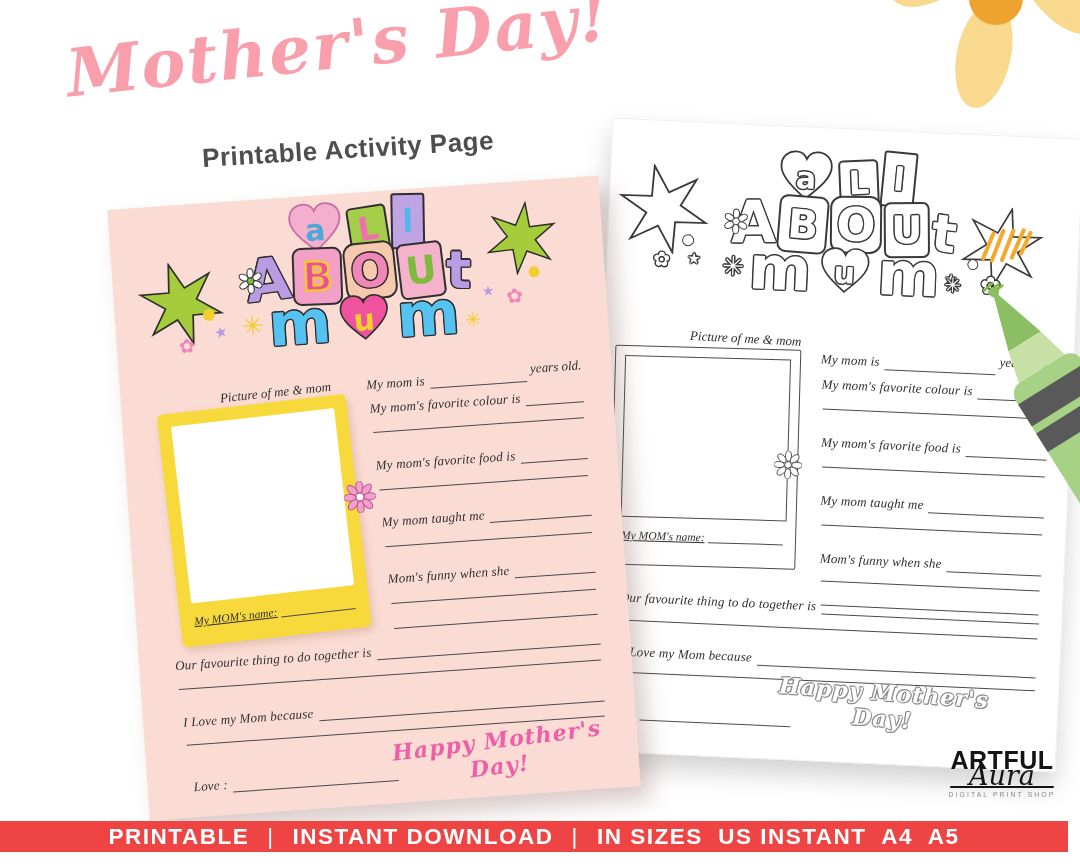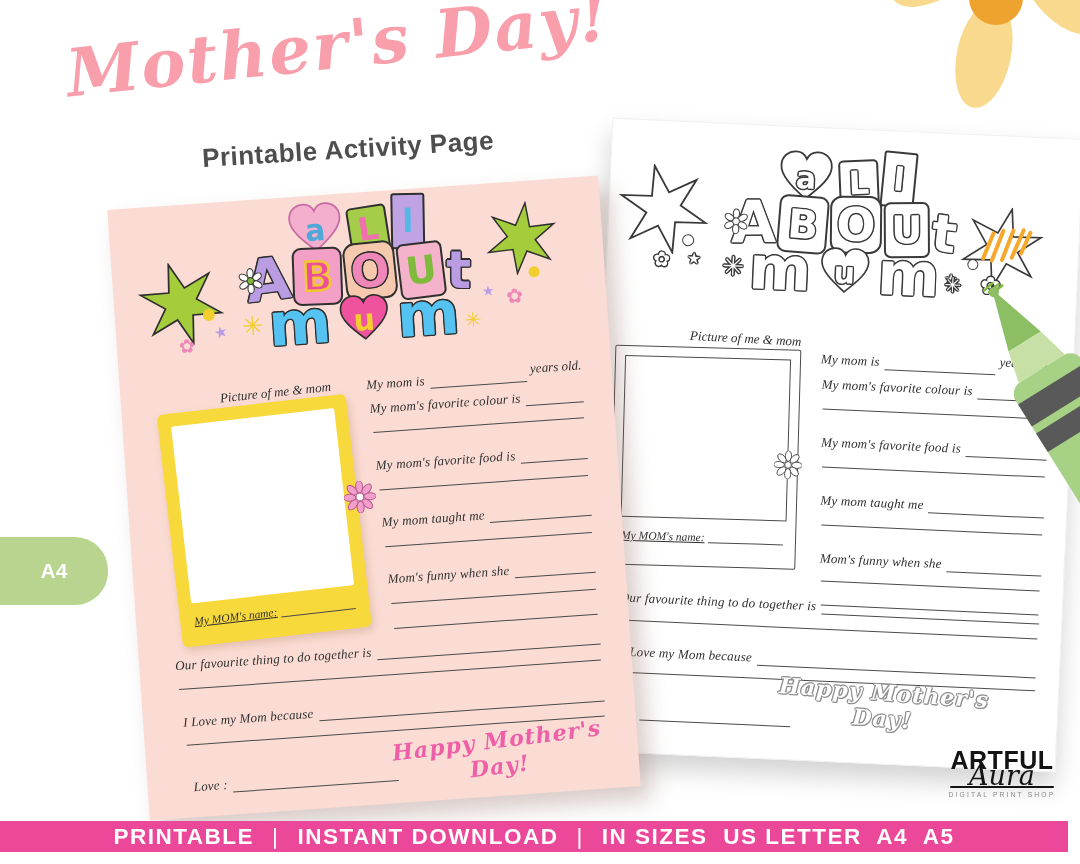--- a/index.html
+++ b/index.html
@@ -164,21 +164,21 @@
   .sc .greet{left:236px;top:543px;width:232px;color:#ee5fa8;transform:rotate(-3deg);}
   .bwp .greet{left:168px;top:548px;width:256px;color:#fff;transform:rotate(1.5deg);
     text-shadow:1.2px 0 0 #8f8f8f,-1.2px 0 0 #8f8f8f,0 1.2px 0 #8f8f8f,0 -1.2px 0 #8f8f8f,
     1px 1px 0 #8f8f8f,-1px -1px 0 #8f8f8f;}
 
   
   .crayon{position:absolute;left:950px;top:286px;width:90px;height:430px;
     transform:rotate(-32deg);transform-origin:45px 8px;z-index:7;}
 
   
-  .footer{position:absolute;left:0;right:12px;top:821px;height:31px;background:#ec4899;display:flex;
+  .footer{position:absolute;left:0;right:12px;top:821px;height:31px;background:#ef4444;display:flex;
     align-items:center;justify-content:center;z-index:8;color:#fff;font-weight:bold;
     font-size:22.5px;letter-spacing:1.5px;}
   .footer .seg{white-space:pre;}
   .footer .sep{margin:0 18px;font-weight:normal;}
   .logo{position:absolute;right:16px;top:748px;width:124px;text-align:center;z-index:6;color:#141414;}
   .logo-top{font-size:25px;font-weight:900;letter-spacing:.5px;line-height:1;}
   .logo-script{font-family:"DejaVu Serif",serif;font-style:italic;font-size:27px;margin-top:-13px;}
   .logo-rule{height:2px;background:#141414;width:104px;margin:-5px auto 3px;border-radius:2px;}
   .logo-tag{font-size:6.8px;color:#8a8a8a;letter-spacing:2.1px;}
 </style>
@@ -194,21 +194,20 @@
     <g>
       <ellipse cx="150" cy="120" rx="27" ry="54" fill="#f8d98e" transform="rotate(12 150 62)"></ellipse>
       <ellipse cx="96" cy="96" rx="27" ry="54" fill="#f8d98e" transform="rotate(58 150 62)"></ellipse>
       <ellipse cx="70" cy="40" rx="27" ry="54" fill="#f5d07e" transform="rotate(96 150 62)"></ellipse>
       <ellipse cx="204" cy="96" rx="27" ry="54" fill="#f8d98e" transform="rotate(-40 150 62)"></ellipse>
       <ellipse cx="236" cy="40" rx="27" ry="54" fill="#f8d98e" transform="rotate(-86 150 62)"></ellipse>
       <circle cx="150" cy="62" r="27" fill="#efa32f"></circle>
     </g>
   </svg>
 
-  <div class="badge b2">A4</div>
 
   <div class="sheet sc">
     <svg class="star star-l" viewBox="0 0 100 100">
       <polygon class="shape" points="50,2 59.5,33.5 91.6,26 69,50 91.6,74 59.5,66.5 50,98 40.5,66.5 8.4,74 31,50 8.4,26 40.5,33.5" fill="#a5cd3b" stroke="#2f2f2f" stroke-width="2"></polygon>
     </svg>
     <svg class="star star-r" viewBox="0 0 100 100">
       <polygon class="shape" points="50,2 59.5,33.5 91.6,26 69,50 91.6,74 59.5,66.5 50,98 40.5,66.5 8.4,74 31,50 8.4,26 40.5,33.5" fill="#a5cd3b" stroke="#2f2f2f" stroke-width="2"></polygon>
     </svg>
     <span class="dot dot-l"></span>
     <span class="dot dot-r"></span>
@@ -515,16 +514,16 @@
     <div class="logo-script">Aura</div>
     <div class="logo-rule"></div>
     <div class="logo-tag">DIGITAL PRINT SHOP</div>
   </div>
 
   <div class="footer">
     <span class="seg">PRINTABLE</span>
     <span class="sep">|</span>
     <span class="seg">INSTANT DOWNLOAD</span>
     <span class="sep">|</span>
-    <span class="seg">IN SIZES  US LETTER  A4  A5</span>
+    <span class="seg">IN SIZES  US INSTANT  A4  A5</span>
   </div>
 
 </div>
 
 </body></html>

